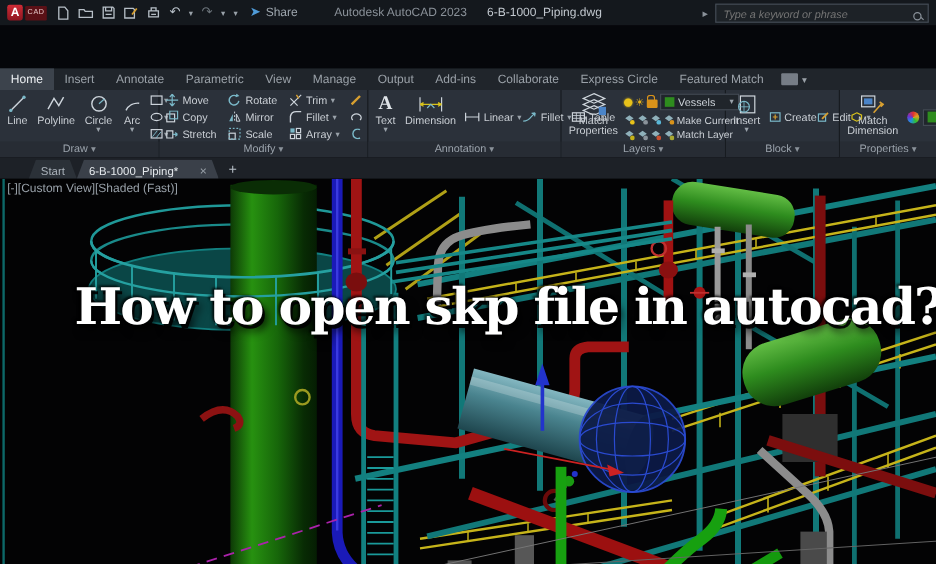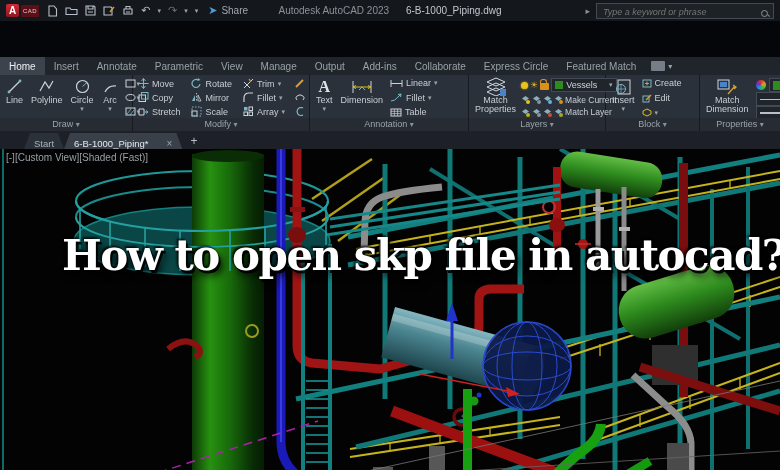--- a/index.html
+++ b/index.html
@@ -41,21 +41,21 @@
   .pbody{flex:1;display:flex;align-items:stretch;padding:2px 3px 0;gap:2px;}
   .pfoot{height:13px;font-size:9px;color:#9ba3ac;text-align:center;line-height:12px;background:#272c34;white-space:nowrap;}
   .pfoot .dd{font-size:8px;color:#8a929a;}
   .bigbtn{display:flex;flex-direction:column;align-items:center;padding:0 3px;color:#c9ced4;font-size:9px;line-height:1.05;text-align:center;}
   .bigbtn .ic{height:19px;display:flex;align-items:center;justify-content:center;}
   .dd{font-size:7px;color:#9aa2aa;}
   .minicol{display:flex;flex-direction:column;justify-content:space-between;padding:2px 1px;}
   .mini{display:flex;align-items:center;gap:1px;}
   .sgrid{display:grid;grid-template-columns:auto auto auto;column-gap:6px;row-gap:0;align-content:space-between;padding:1px 2px;}
   .sitem{display:flex;align-items:center;gap:3px;font-size:9px;color:#c9ced4;white-space:nowrap;}
-  .scol{display:flex;flex-direction:column;justify-content:space-between;padding:1px 2px;}
+  .scol{display:flex;flex-direction:row;justify-content:space-between;padding:1px 2px;}
   svg.tool{display:block;}
   .atext{font-family:"Liberation Serif",serif;font-size:16px;color:#dfe4e8;font-weight:bold;line-height:1;}
   .layrows{display:flex;flex-direction:column;justify-content:space-between;flex:1;padding:1px 0;}
   .layrow{display:flex;align-items:center;gap:2px;font-size:8.5px;color:#c9ced4;white-space:nowrap;}
   .vesselsdd{display:flex;align-items:center;gap:3px;background:#20252b;border:1px solid #434a54;
     height:12px;padding:0 3px;flex:1;color:#ccd2d8;font-size:9px;}
   .vesselsdd .sw{width:8px;height:8px;background:#2e8c1e;flex:0 0 auto;}
   .vesselsdd .dd{margin-left:auto;}
   .swatch{width:9px;height:9px;background:#2e8c1e;display:inline-block;}
   .cwheel{width:10px;height:10px;border-radius:50%;flex:0 0 auto;

